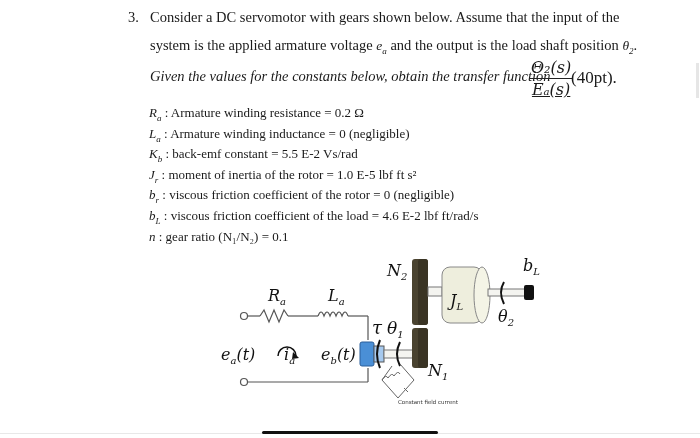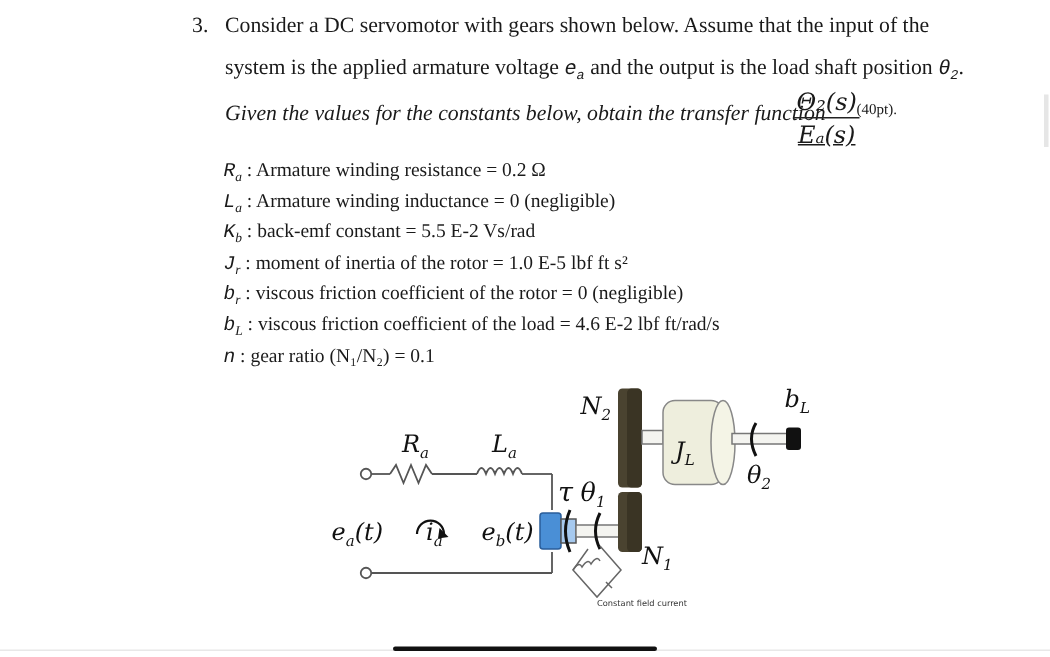--- a/index.html
+++ b/index.html
@@ -5,26 +5,26 @@
     html, body { margin: 0; padding: 0; }
     body {
       width: 700px; height: 438px; background: #ffffff; position: relative; overflow: hidden;
       font-family: "Liberation Serif", "DejaVu Serif", serif; color: #1a1a1a;
     }
     .problem-number { position: absolute; left: 128px; top: 9px; font-size: 14.5px; }
     .line { position: absolute; left: 150px; font-size: 14.5px; white-space: nowrap; }
     .line1 { top: 9px; }
     .line2 { top: 37px; }
     .line3 { top: 68px; font-style: italic; }
-    i.var { font-family: Liberation Mono, monospace; font-style: italic; font-size: 13.5px; }
+    i.var { font-family: Liberation Serif, serif; font-style: italic; font-size: 13.5px; }
     sub { font-size: 9px; }
     .frac { position: absolute; left: 529px; top: 58px; text-align: center; font-family: "DejaVu Serif", serif; font-style: italic; font-size: 16px; }
     .frac .num { display: block; padding: 0 2px 1px; border-bottom: 1px solid #222; }
     .frac .den { display: block; padding-top: 1px; text-decoration: underline; }
-    .points { position: absolute; left: 571px; top: 68px; font-size: 10px; }
+    .points { position: absolute; left: 571px; top: 68px; font-size: 17px; }
     .right-rule { position: absolute; left: 696px; top: 63px; width: 3px; height: 35px; background: #e6e6e6; }
 
     .const-list { position: absolute; left: 149px; top: 105px; font-size: 13px; line-height: 16px; }
     .const-row { white-space: nowrap; }
     .const-row i.var { font-size: 13px; }
 
     .diagram { position: absolute; left: 220px; top: 252px; width: 330px; height: 160px; }
     .diagram svg { position: absolute; left: 0; top: 0; }
 
     .bottom-line { position: absolute; left: 0; top: 433px; width: 700px; height: 1px; background: #e8e8e8; }

